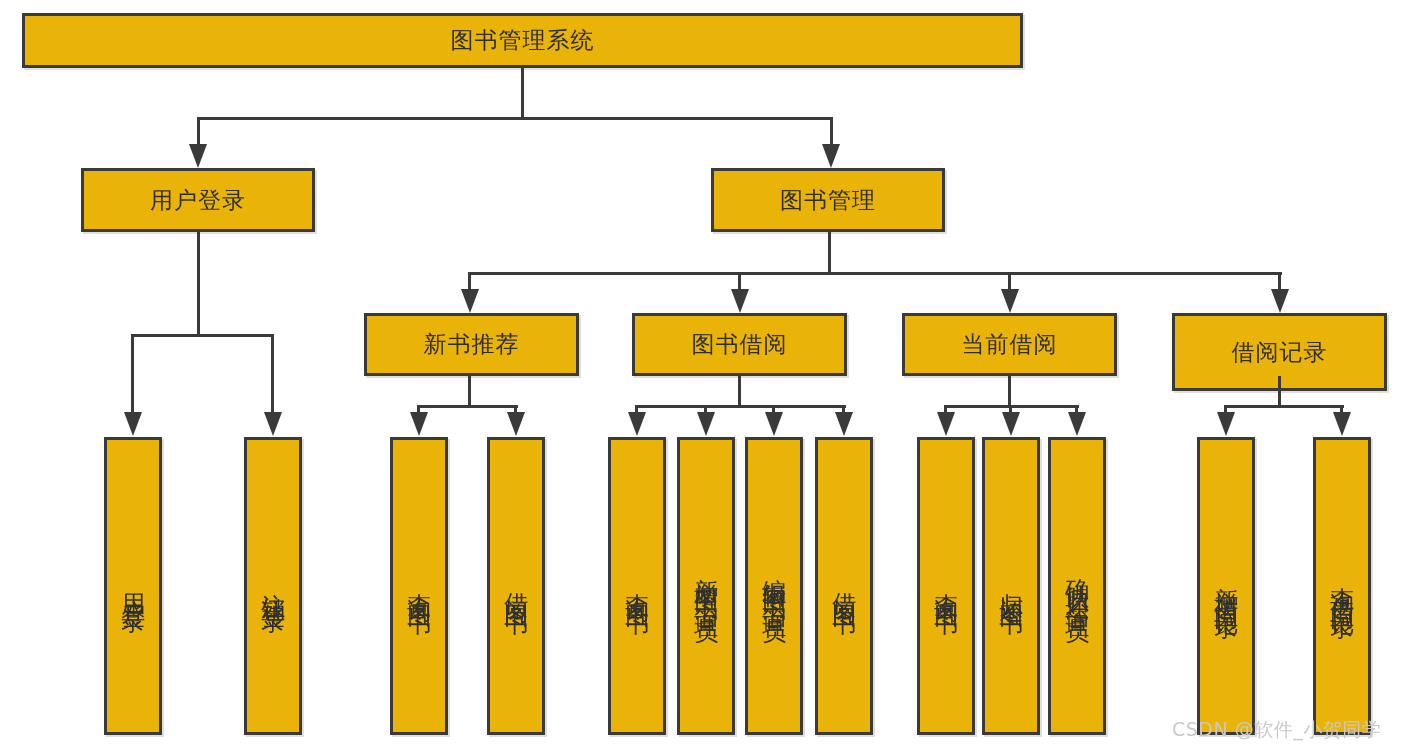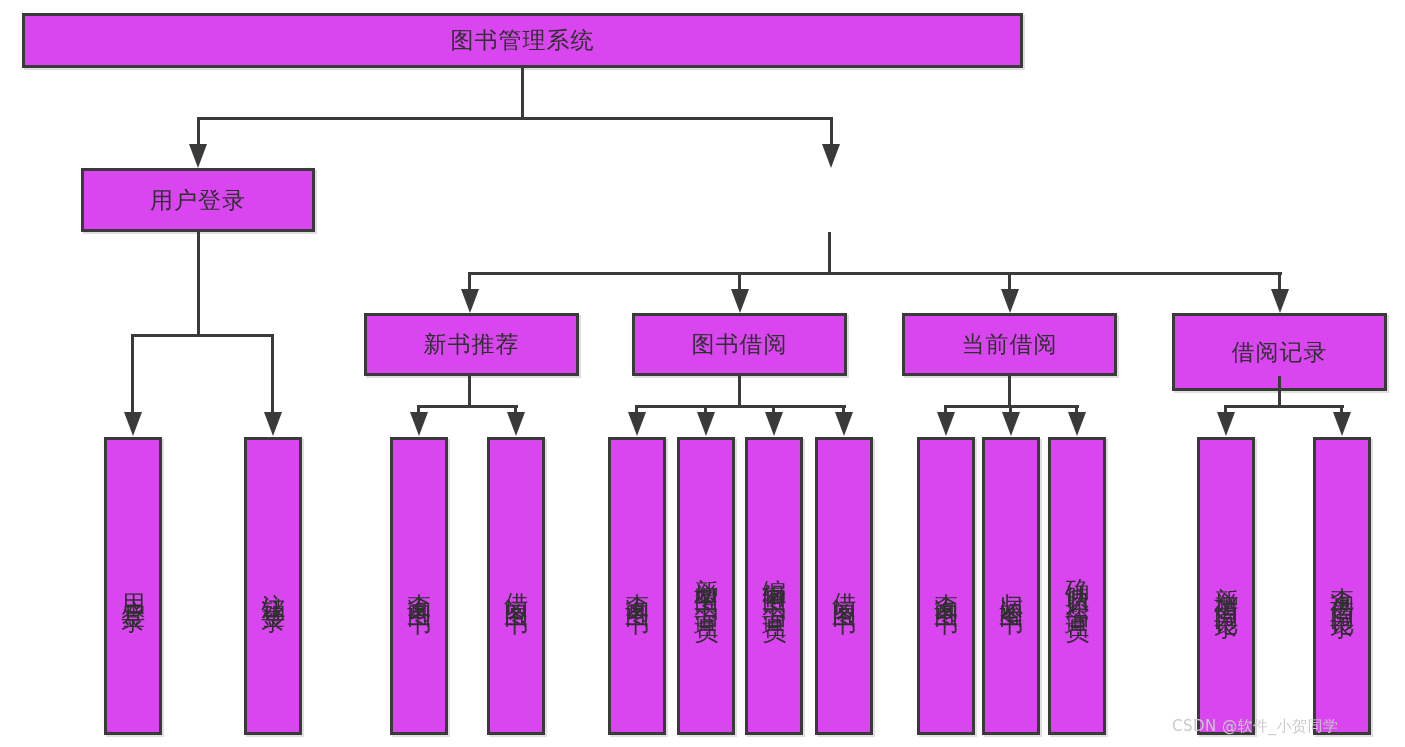--- a/index.html
+++ b/index.html
@@ -1,58 +1,61 @@
 <!DOCTYPE html>
 <html style="--line: #3a3a3a; --wm: #c9c9c9;"><head>
 <meta charset="utf-8">
 <style>
   :root { --line:#3a3a3a; --text:#2f2f2f; --wm:#c9c9c9; }
   * { margin:0; padding:0; box-sizing:border-box; }
   body { background:#fff; font-family:"DejaVu Sans","Liberation Sans",sans-serif; }
   #canvas { position:relative; width:1405px; height:747px; background:#ffffff; overflow:hidden; }
 
   .node {
-    position:absolute; background:#d946ef; border:3px solid var(--line);
+    position:absolute; background:#eab308; border:3px solid var(--line);
     display:flex; align-items:center; justify-content:center;
     color:var(--text); font-size:23px; letter-spacing:1px;
     box-shadow:2px 2px 0 rgba(185,185,185,.45);
   }
   .v-node span {
     writing-mode:vertical-rl; text-orientation:mixed;
     font-size:24px; letter-spacing:6px; line-height:1.1; color:var(--text);
   }
   .line { position:absolute; background:var(--line); }
   .arrow {
     position:absolute; width:0; height:0;
     border-left:9px solid transparent; border-right:9px solid transparent;
     border-top:24px solid var(--line);
   }
   .watermark {
     position:absolute; left:1172px; top:717px; z-index:10;
-    color:var(--wm); font-size:15px; letter-spacing:.5px; white-space:nowrap;
+    color:var(--wm); font-size:19px; letter-spacing:.5px; white-space:nowrap;
   }
 </style>
 </head>
 <body>
 
 <div id="canvas">
 
   <div class="node" style="left:22px;top:13px;width:1001px;height:55px">
     <span>图书管理系统</span>
   </div>
 
   <div class="line" style="left:521px;top:68px;width:3px;height:52px"></div>
   <div class="line" style="left:197px;top:117px;width:636px;height:3px"></div>
   <div class="line" style="left:197px;top:117px;width:3px;height:30px"></div>
   <div class="arrow" style="left:189px;top:144px"></div>
   <div class="line" style="left:830px;top:117px;width:3px;height:30px"></div>
   <div class="arrow" style="left:822px;top:144px"></div>
 
   <div class="node" style="left:81px;top:168px;width:234px;height:64px">
     <span>用户登录</span>
+  </div>
+  <div class="node" style="left:711px;top:168px;width:234px;height:64px">
+    <span>图书管理</span>
   </div>
 
   <div class="line" style="left:197px;top:232px;width:3px;height:104px"></div>
   <div class="line" style="left:131px;top:334px;width:143px;height:3px"></div>
   <div class="line" style="left:131px;top:334px;width:3px;height:80px"></div>
   <div class="arrow" style="left:124px;top:412px"></div>
   <div class="line" style="left:271px;top:334px;width:3px;height:80px"></div>
   <div class="arrow" style="left:264px;top:412px"></div>
 
   <div class="line" style="left:828px;top:232px;width:3px;height:42px"></div>

